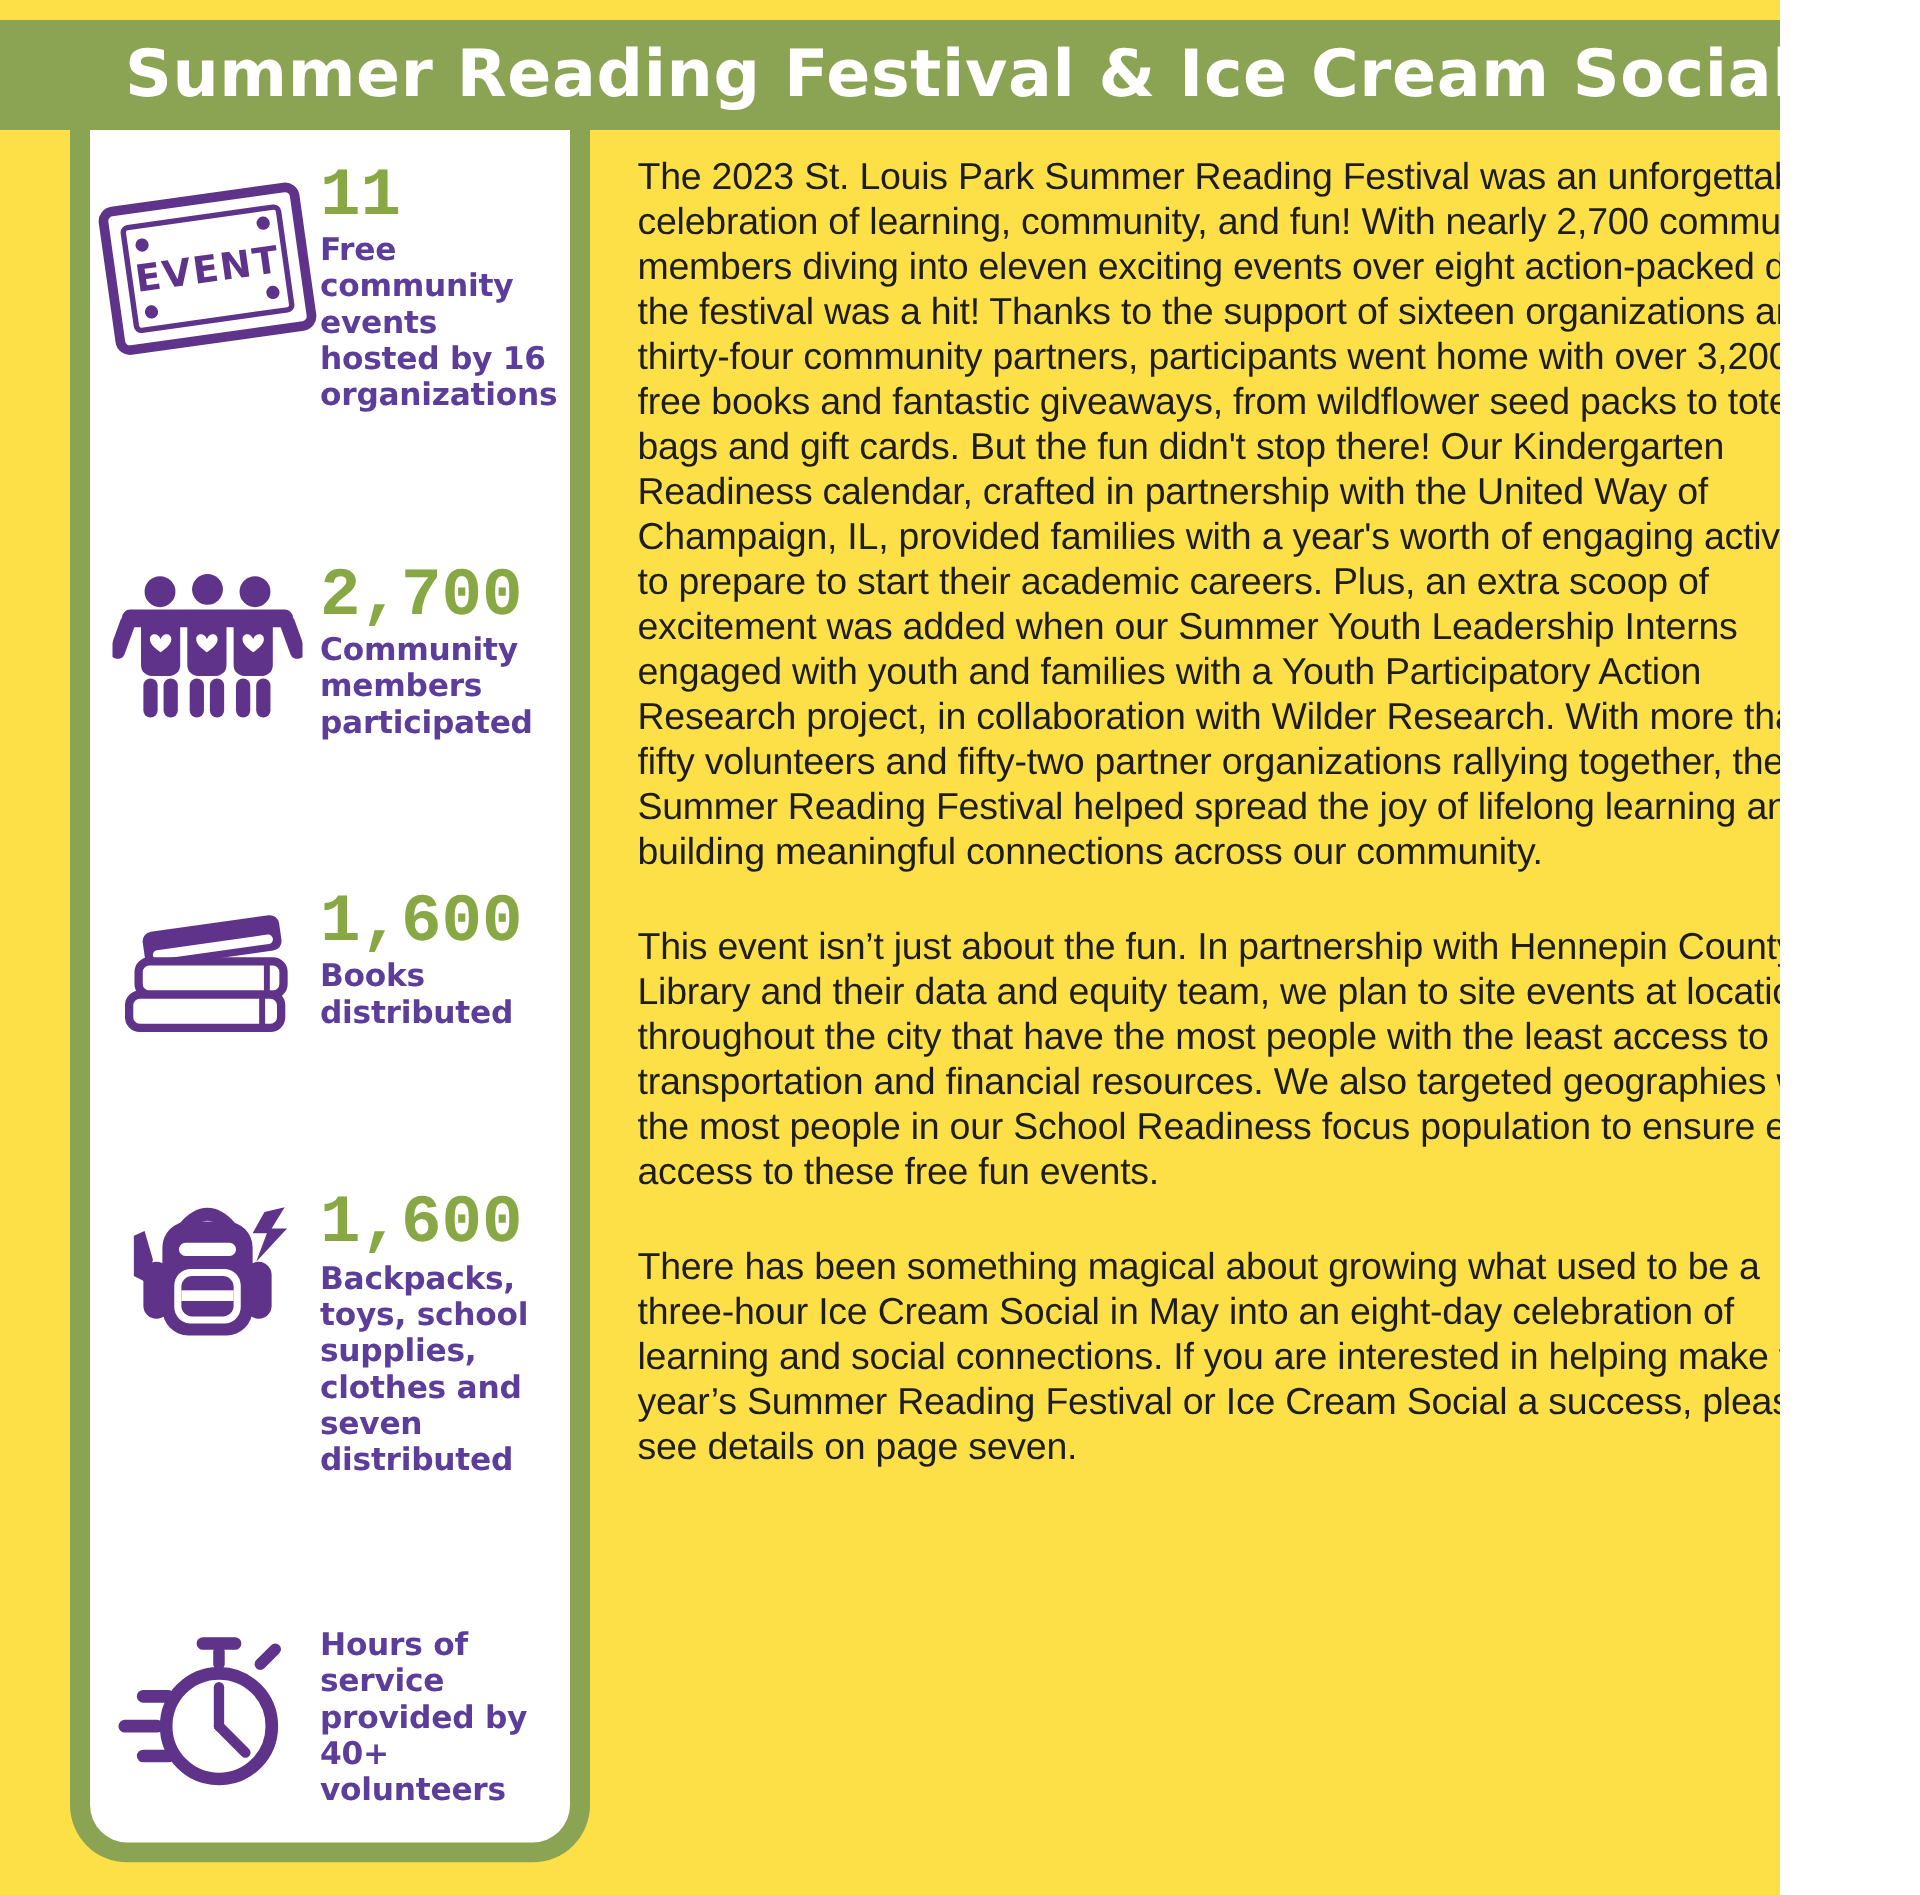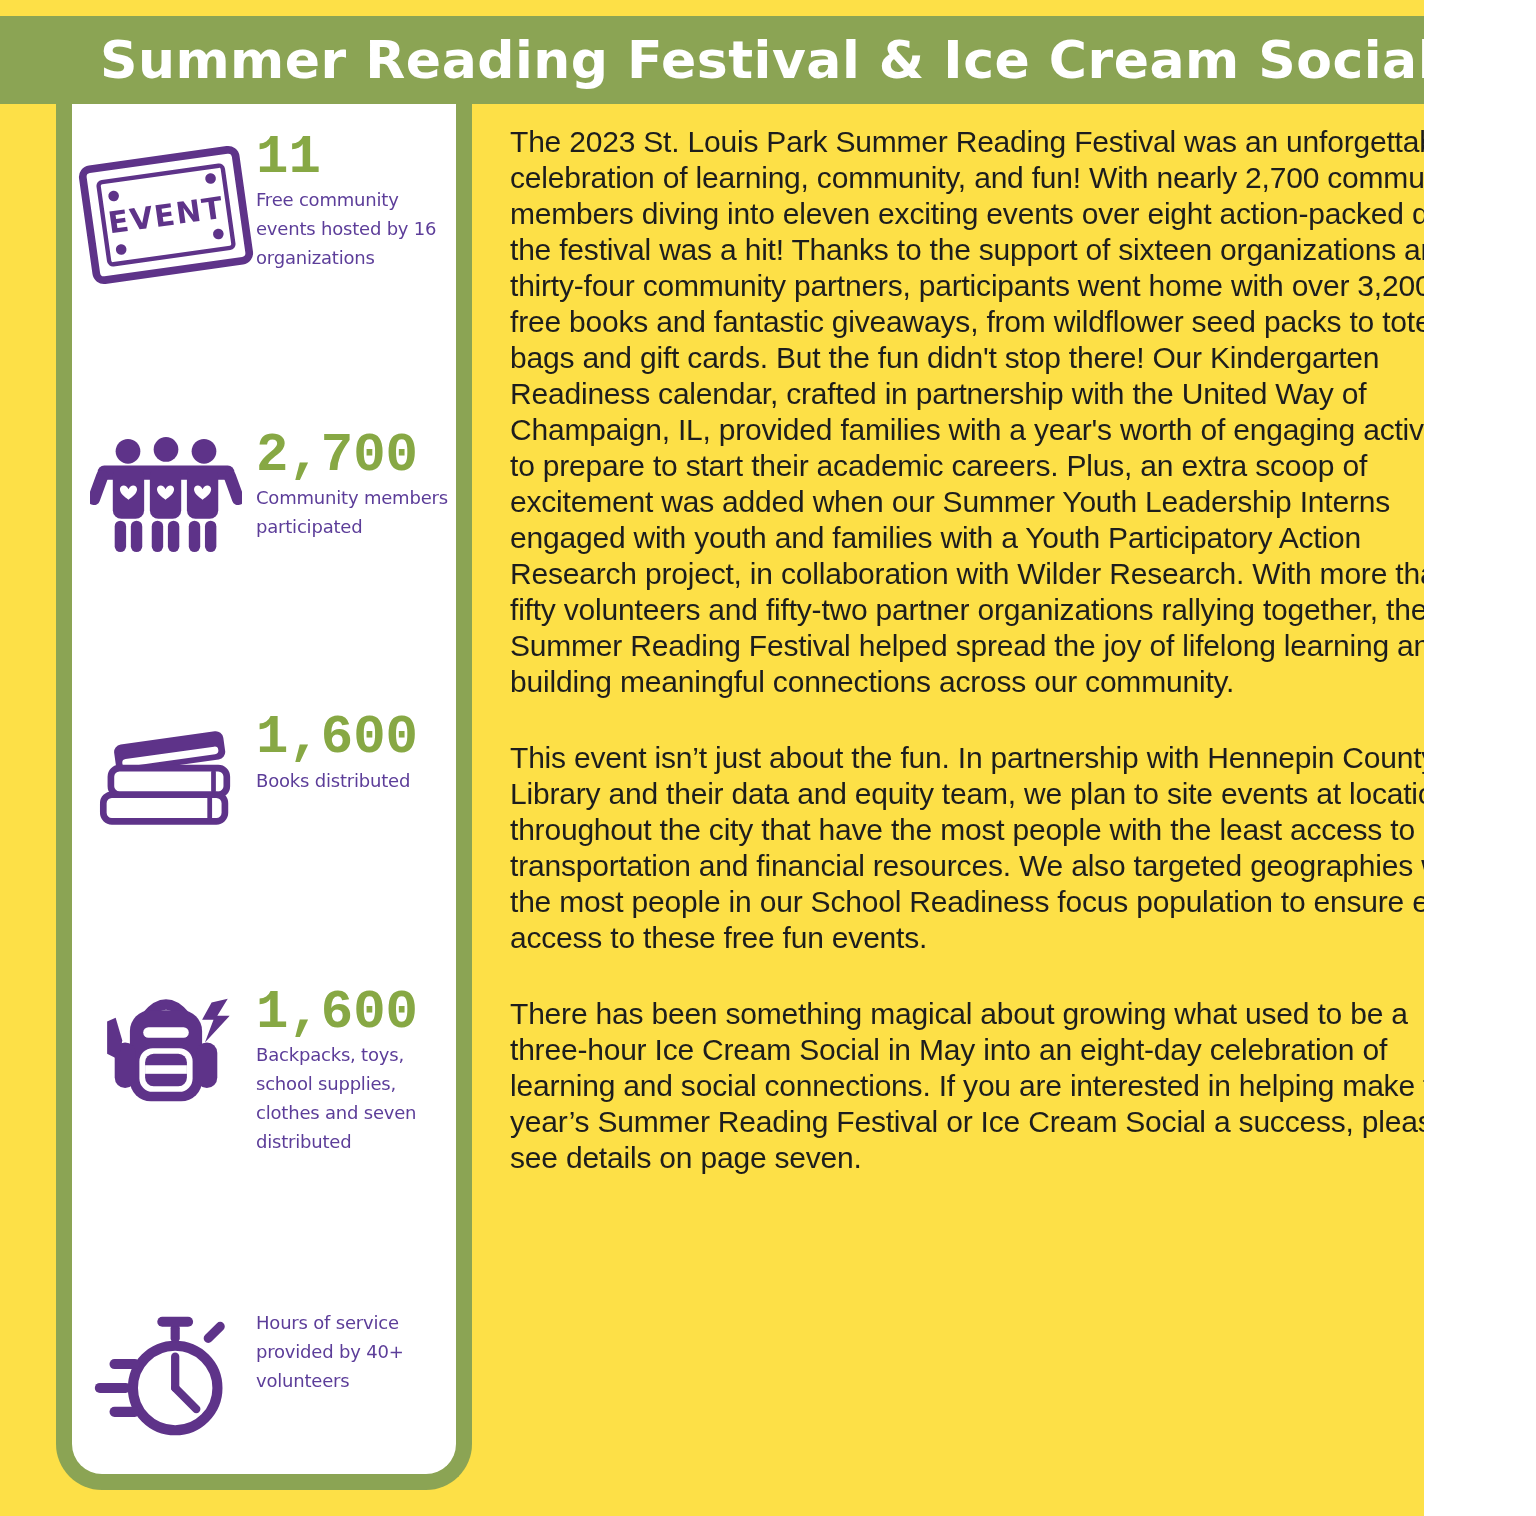--- a/index.html
+++ b/index.html
@@ -38,21 +38,21 @@
     color:#5E3389;
   }
   .stat-text{flex:1;min-width:0;padding-top:2px;}
   .stat-number{
     font-family:Liberation Mono, monospace;
     font-weight:700;font-size:54px;line-height:1.02;
     color:#87A844;
   }
   .stat-label{
     font-family:"DejaVu Sans",sans-serif;
-    font-weight:400;font-size:18px;line-height:29px;
+    font-weight:700;font-size:25px;line-height:29px;
     letter-spacing:-0.2px;
     color:#5C3D99;
   }
   .ticket-rotate{transform:rotate(-8deg);transform-origin:center;}
   .stat:nth-child(1) .stat-icon{padding-top:26px;}
   .stat:nth-child(2) .stat-icon{padding-top:8px;}
   
   .article{
     position:absolute;left:510px;top:124px;width:974px;
     color:#1d1d1d;

